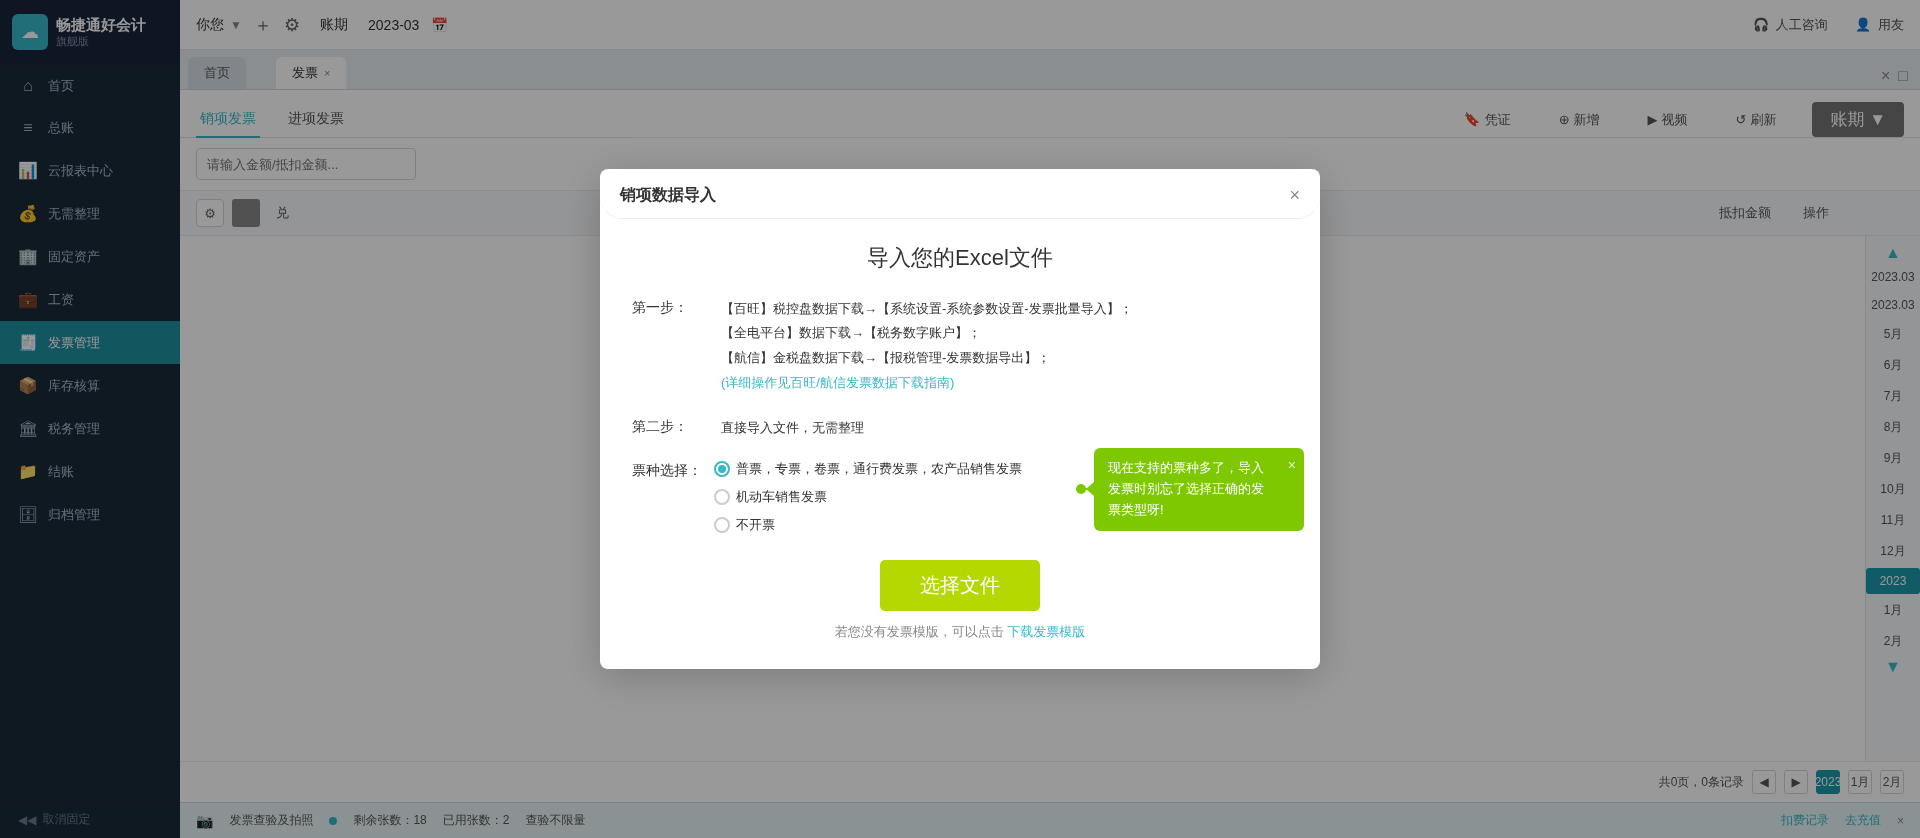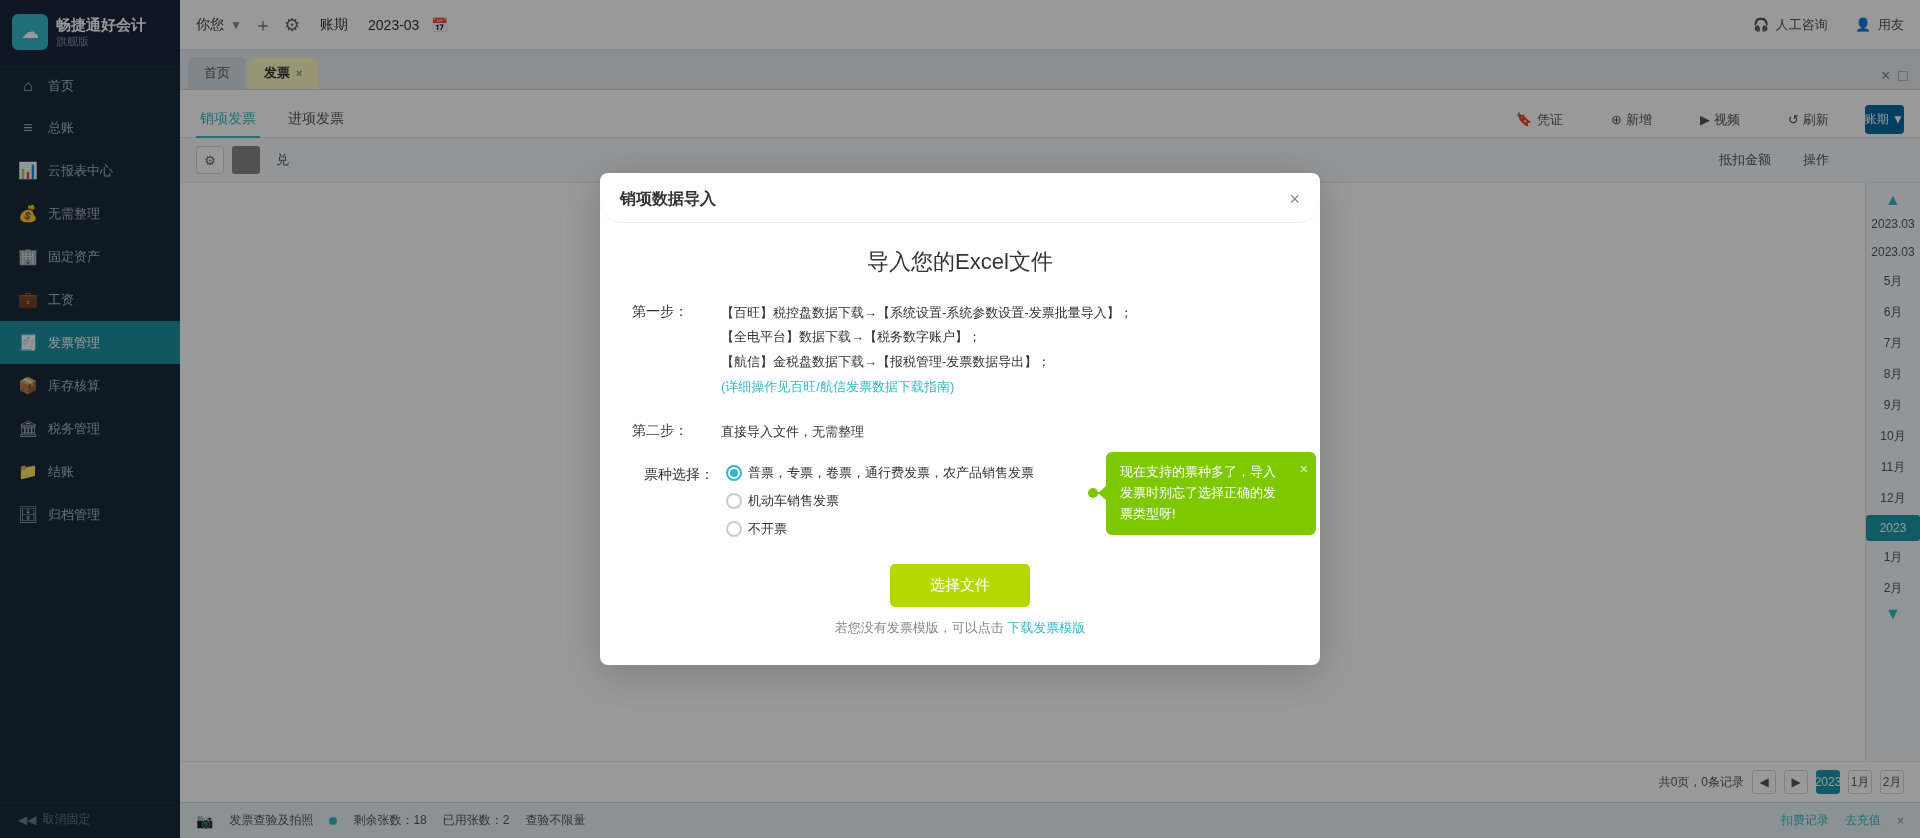--- a/index.html
+++ b/index.html
@@ -32,37 +32,37 @@
     .topbar-settings { color: #666; font-size: 18px; cursor: pointer; }
     .topbar-period { font-size: 14px; color: #333; margin-left: 8px; }
     .topbar-period-icon { color: #36b8c8; font-size: 14px; }
     .topbar-spacer { flex: 1; }
     .topbar-support { display: flex; align-items: center; gap: 6px; color: #555; font-size: 13px; cursor: pointer; }
     .topbar-user { display: flex; align-items: center; gap: 6px; color: #555; font-size: 13px; cursor: pointer; margin-left: 16px; }
 
     
     .tabbar { height: 40px; background: #e8edf2; display: flex; align-items: flex-end; padding: 0 0 0 8px; gap: 2px; flex-shrink: 0; border-bottom: 1px solid #d0d8e0; }
     .tab { padding: 7px 16px; border-radius: 6px 6px 0 0; font-size: 13px; cursor: pointer; color: #555; background: #d8dfe8; display: flex; align-items: center; gap: 6px; }
-    .tab.active { background: #fef9c3; color: #333; font-weight: 700; }
+    .tab.active { background: #ffffff; color: #333; font-weight: 400; margin-left: 28px; }
     .tab-close { color: #888; font-size: 11px; cursor: pointer; }
 
     
     .content { flex: 1; background: #fff; overflow: hidden; display: flex; flex-direction: column; position: relative; }
 
     
     .sub-tabbar { display: flex; align-items: center; padding: 12px 16px 0; gap: 24px; border-bottom: 1px solid #e0e4ea; background: #fff; flex-shrink: 0; }
     .sub-tab { padding: 8px 4px; font-size: 14px; color: #555; cursor: pointer; border-bottom: 2px solid transparent; margin-bottom: -1px; }
     .sub-tab.active { color: #36b8c8; border-bottom-color: #36b8c8; font-weight: 500; }
 
     
     .toolbar { display: flex; align-items: center; padding: 10px 16px; gap: 12px; background: #fff; border-bottom: 1px solid #e8ecf0; flex-shrink: 0; }
     .toolbar-search { flex: 0 0 220px; height: 32px; border: 1px solid #d0d8e0; border-radius: 4px; padding: 0 10px; font-size: 13px; color: #999; outline: none; }
     .toolbar-btn { display: flex; align-items: center; gap: 4px; padding: 6px 12px; border-radius: 4px; font-size: 13px; cursor: pointer; border: none; }
     .toolbar-btn.outline { background: #fff; color: #555; border: 1px solid #d0d8e0; }
-    .toolbar-period-btn { background: #0369a1; color: #fff; padding: 6px 0; border-radius: 4px; font-size: 12px; cursor: pointer; border: none; display: flex; align-items: center; gap: 4px; }
+    .toolbar-period-btn { background: #737373; color: #fff; padding: 6px 18px; border-radius: 4px; font-size: 17px; cursor: pointer; border: none; display: flex; align-items: center; gap: 4px; }
 
     
     .action-row { display: flex; align-items: center; padding: 8px 16px; gap: 8px; background: #f5f8fa; border-bottom: 1px solid #e8ecf0; flex-shrink: 0; }
     .action-row-icon { width: 28px; height: 28px; border-radius: 4px; display: flex; align-items: center; justify-content: center; cursor: pointer; color: #666; border: 1px solid #d0d8e0; background: #fff; }
     .action-row-square { width: 28px; height: 28px; background: #888; border-radius: 3px; cursor: pointer; }
     .action-row-label { font-size: 13px; color: #555; margin-left: 8px; }
     .action-row-spacer { flex: 1; }
     .action-col-header { font-size: 13px; color: #555; font-weight: 500; padding: 0 12px; }
 
     
@@ -90,21 +90,21 @@
 
     .step-row { display: flex; align-items: flex-start; margin-bottom: 20px; gap: 25px; }
     .step-label { font-size: 14px; color: #333; font-weight: 500; white-space: nowrap; min-width: 64px; padding-top: 2px; }
     .step-content { font-size: 13px; color: #333; line-height: 1.9; }
     .step-content .link { color: #36b8c8; cursor: pointer; text-decoration: none; }
     .radio-option { display: flex; align-items: center; gap: 6px; font-size: 13px; color: #333; margin-bottom: 10px; }
     .radio-circle { width: 16px; height: 16px; border-radius: 50%; border: 2px solid #ccc; display: flex; align-items: center; justify-content: center; flex-shrink: 0; cursor: pointer; }
     .radio-circle.selected { border-color: #36b8c8; }
     .radio-circle.selected::after { content: ''; width: 8px; height: 8px; background: #36b8c8; border-radius: 50%; }
 
-    .select-file-btn { display: block; margin: 16px auto 12px; background: #b5d800; color: #fff; border: none; border-radius: 5px; padding: 12px 40px; font-size: 15px; cursor: pointer; font-weight: 500; }
+    .select-file-btn { display: block; margin: 16px auto 12px; background: #b5d800; color: #fff; border: none; border-radius: 5px; padding: 12px 40px; font-size: 20px; cursor: pointer; font-weight: 500; }
 
     .modal-footer-text { text-align: center; font-size: 13px; color: #888; }
     .modal-footer-text .link { color: #36b8c8; cursor: pointer; }
 
     .pagination-row { display: flex; align-items: center; justify-content: flex-end; padding: 8px 16px; font-size: 12px; color: #555; gap: 8px; border-top: 1px solid #e8ecf0; }
     .page-btn { width: 24px; height: 24px; border: 1px solid #d0d8e0; border-radius: 3px; display: flex; align-items: center; justify-content: center; cursor: pointer; font-size: 12px; color: #555; background: #fff; }
 
     
     .right-panel { width: 55px; background: #f5f8fa; border-left: 1px solid #e0e4ea; flex-shrink: 0; display: flex; flex-direction: column; align-items: center; padding: 8px 0; gap: 2px; }
   </style>
@@ -230,20 +230,23 @@
           <span>▶</span>视频
         </button>
         <button class="toolbar-btn outline" style="border:none;background:none;color:#555;font-size:13px;display:flex;align-items:center;gap:4px;">
           <span>↺</span>刷新
         </button>
         <button class="toolbar-period-btn">
           <span>账期 ▼</span>
         </button>
       </div>
 
+      <div class="toolbar">
+        <input class="toolbar-search" type="text" placeholder="请输入金额/抵扣金额..." style="">
+      </div>
 
       <div class="action-row">
         <div class="action-row-icon">⚙</div>
         <div class="action-row-square"></div>
         <span class="action-row-label">兑</span>
         <div class="action-row-spacer"></div>
         <span class="action-col-header">抵扣金额</span>
         <span class="action-col-header">操作</span>
         <div style="width:55px"></div>
       </div>
@@ -317,21 +320,21 @@
           <div>【航信】金税盘数据下载→【报税管理-发票数据导出】；</div>
           <div><a class="link">(详细操作见百旺/航信发票数据下载指南)</a></div>
         </div>
       </div>
 
       <div class="step-row">
         <span class="step-label">第二步：</span>
         <div class="step-content">直接导入文件，无需整理</div>
       </div>
 
-      <div style="margin-bottom: 16px; position: relative; margin-left: 12px;">
+      <div style="margin-bottom: 16px; position: relative;">
         <div style="display:flex; align-items:flex-start; gap:12px;">
           <span class="step-label">票种选择：</span>
           <div>
             <div class="radio-option">
               <div class="radio-circle selected"></div>
               <span>普票，专票，卷票，通行费发票，农产品销售发票</span>
             </div>
             <div class="radio-option" style="position:relative;">
               <div class="radio-circle"></div>
               <span>机动车销售发票</span>

